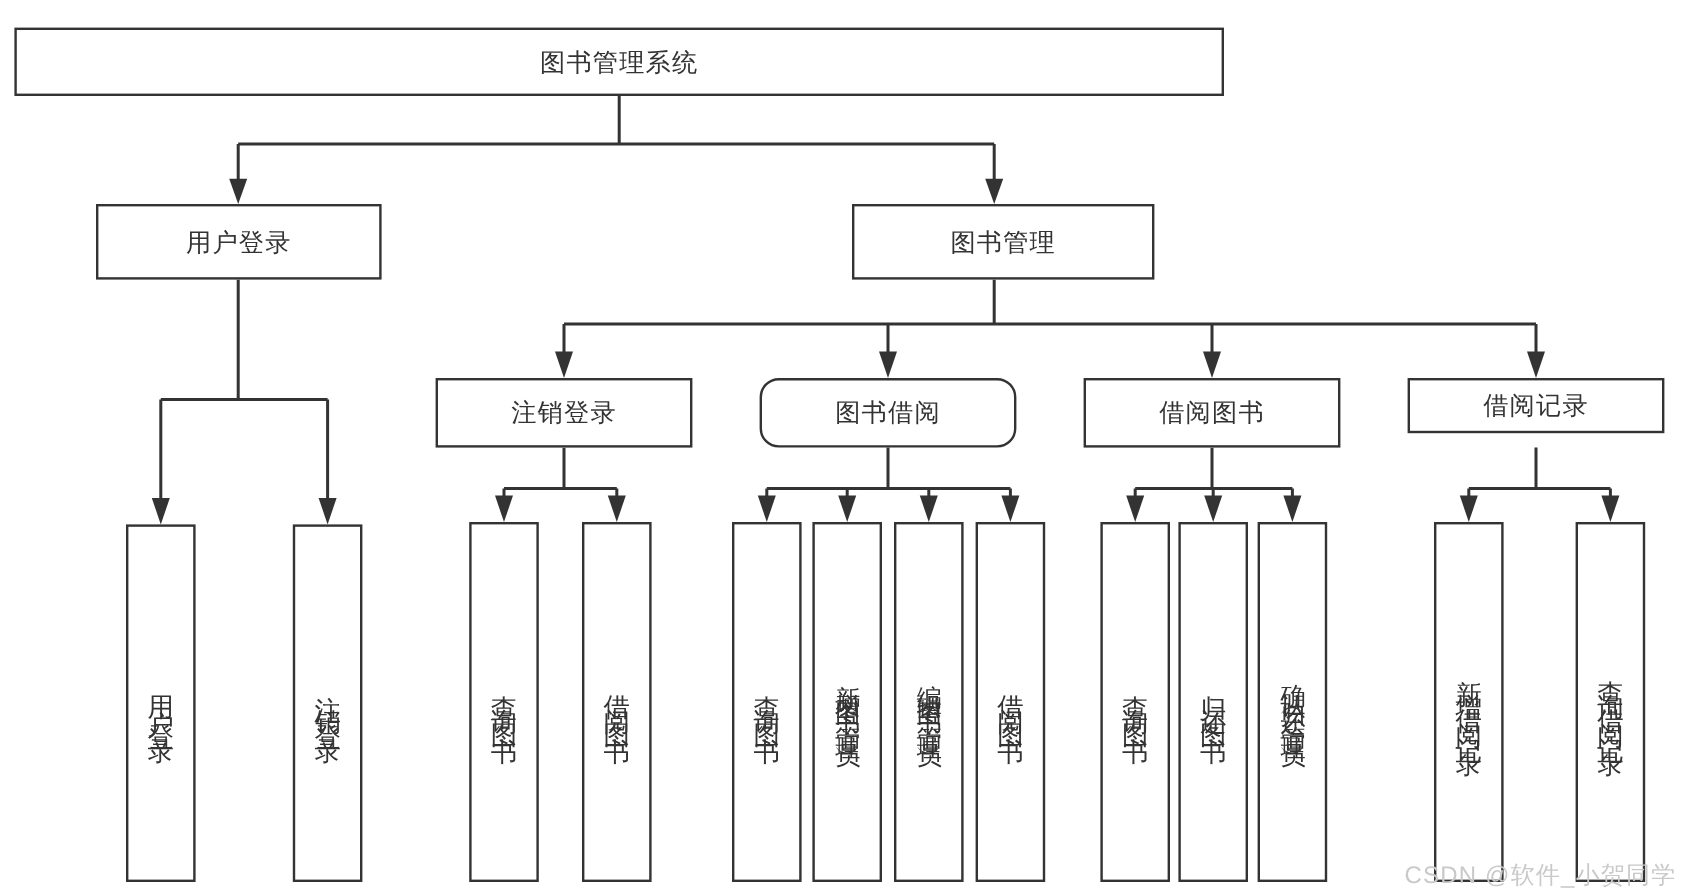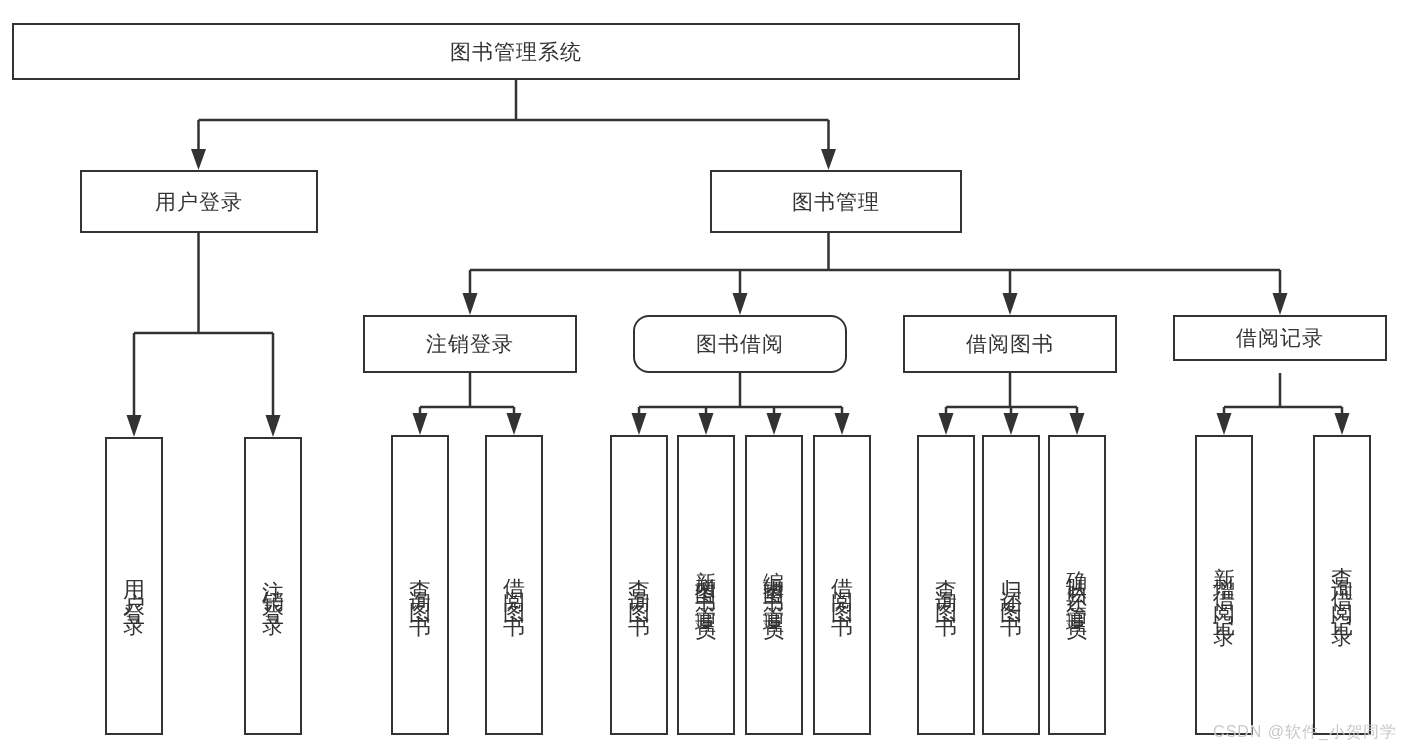--- a/index.html
+++ b/index.html
@@ -34,21 +34,21 @@
   .v{
     writing-mode:vertical-rl;
     font-size:22px;
     letter-spacing:12px;
     line-height:1;
   }
   .v.long{font-size:21px;letter-spacing:7px;}
   .watermark{
     position:absolute;
     right:8px;bottom:4px;
-    font-size:16px;
+    font-size:20px;
     color:var(--wm);
     letter-spacing:1px;
     z-index:10;
     pointer-events:none;
   }
 </style>
 </head>
 <body>
 
 <div class="canvas">

